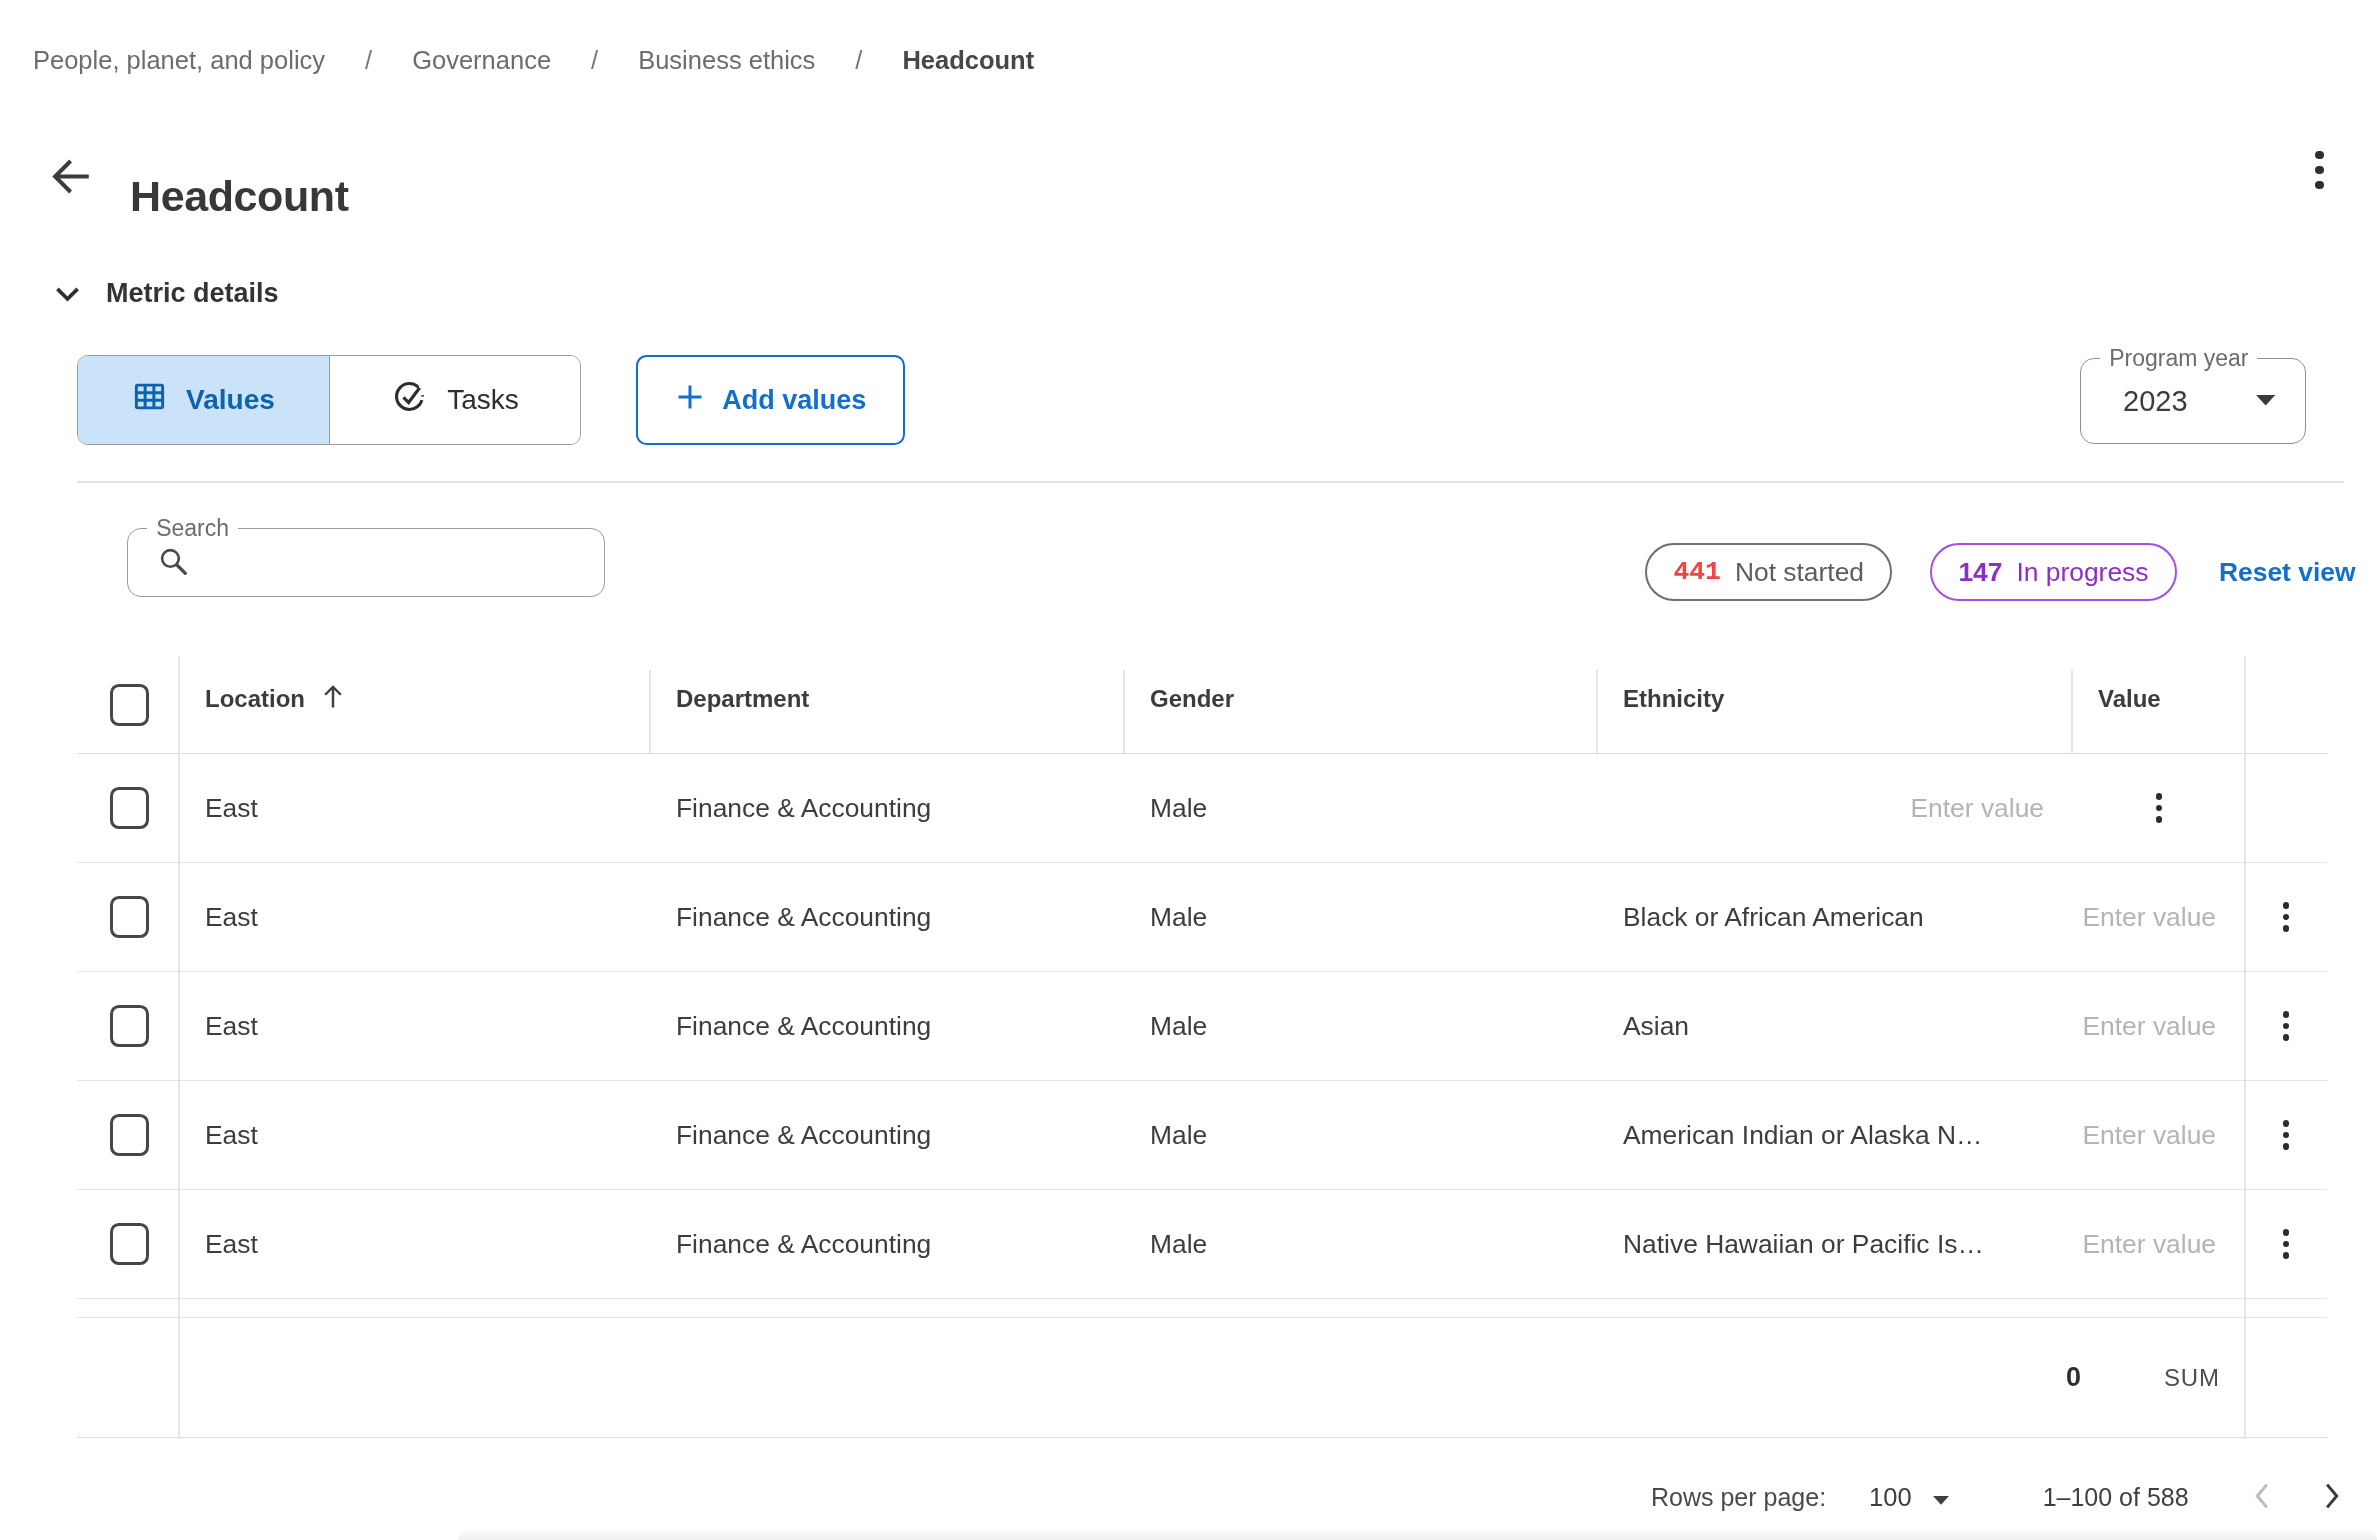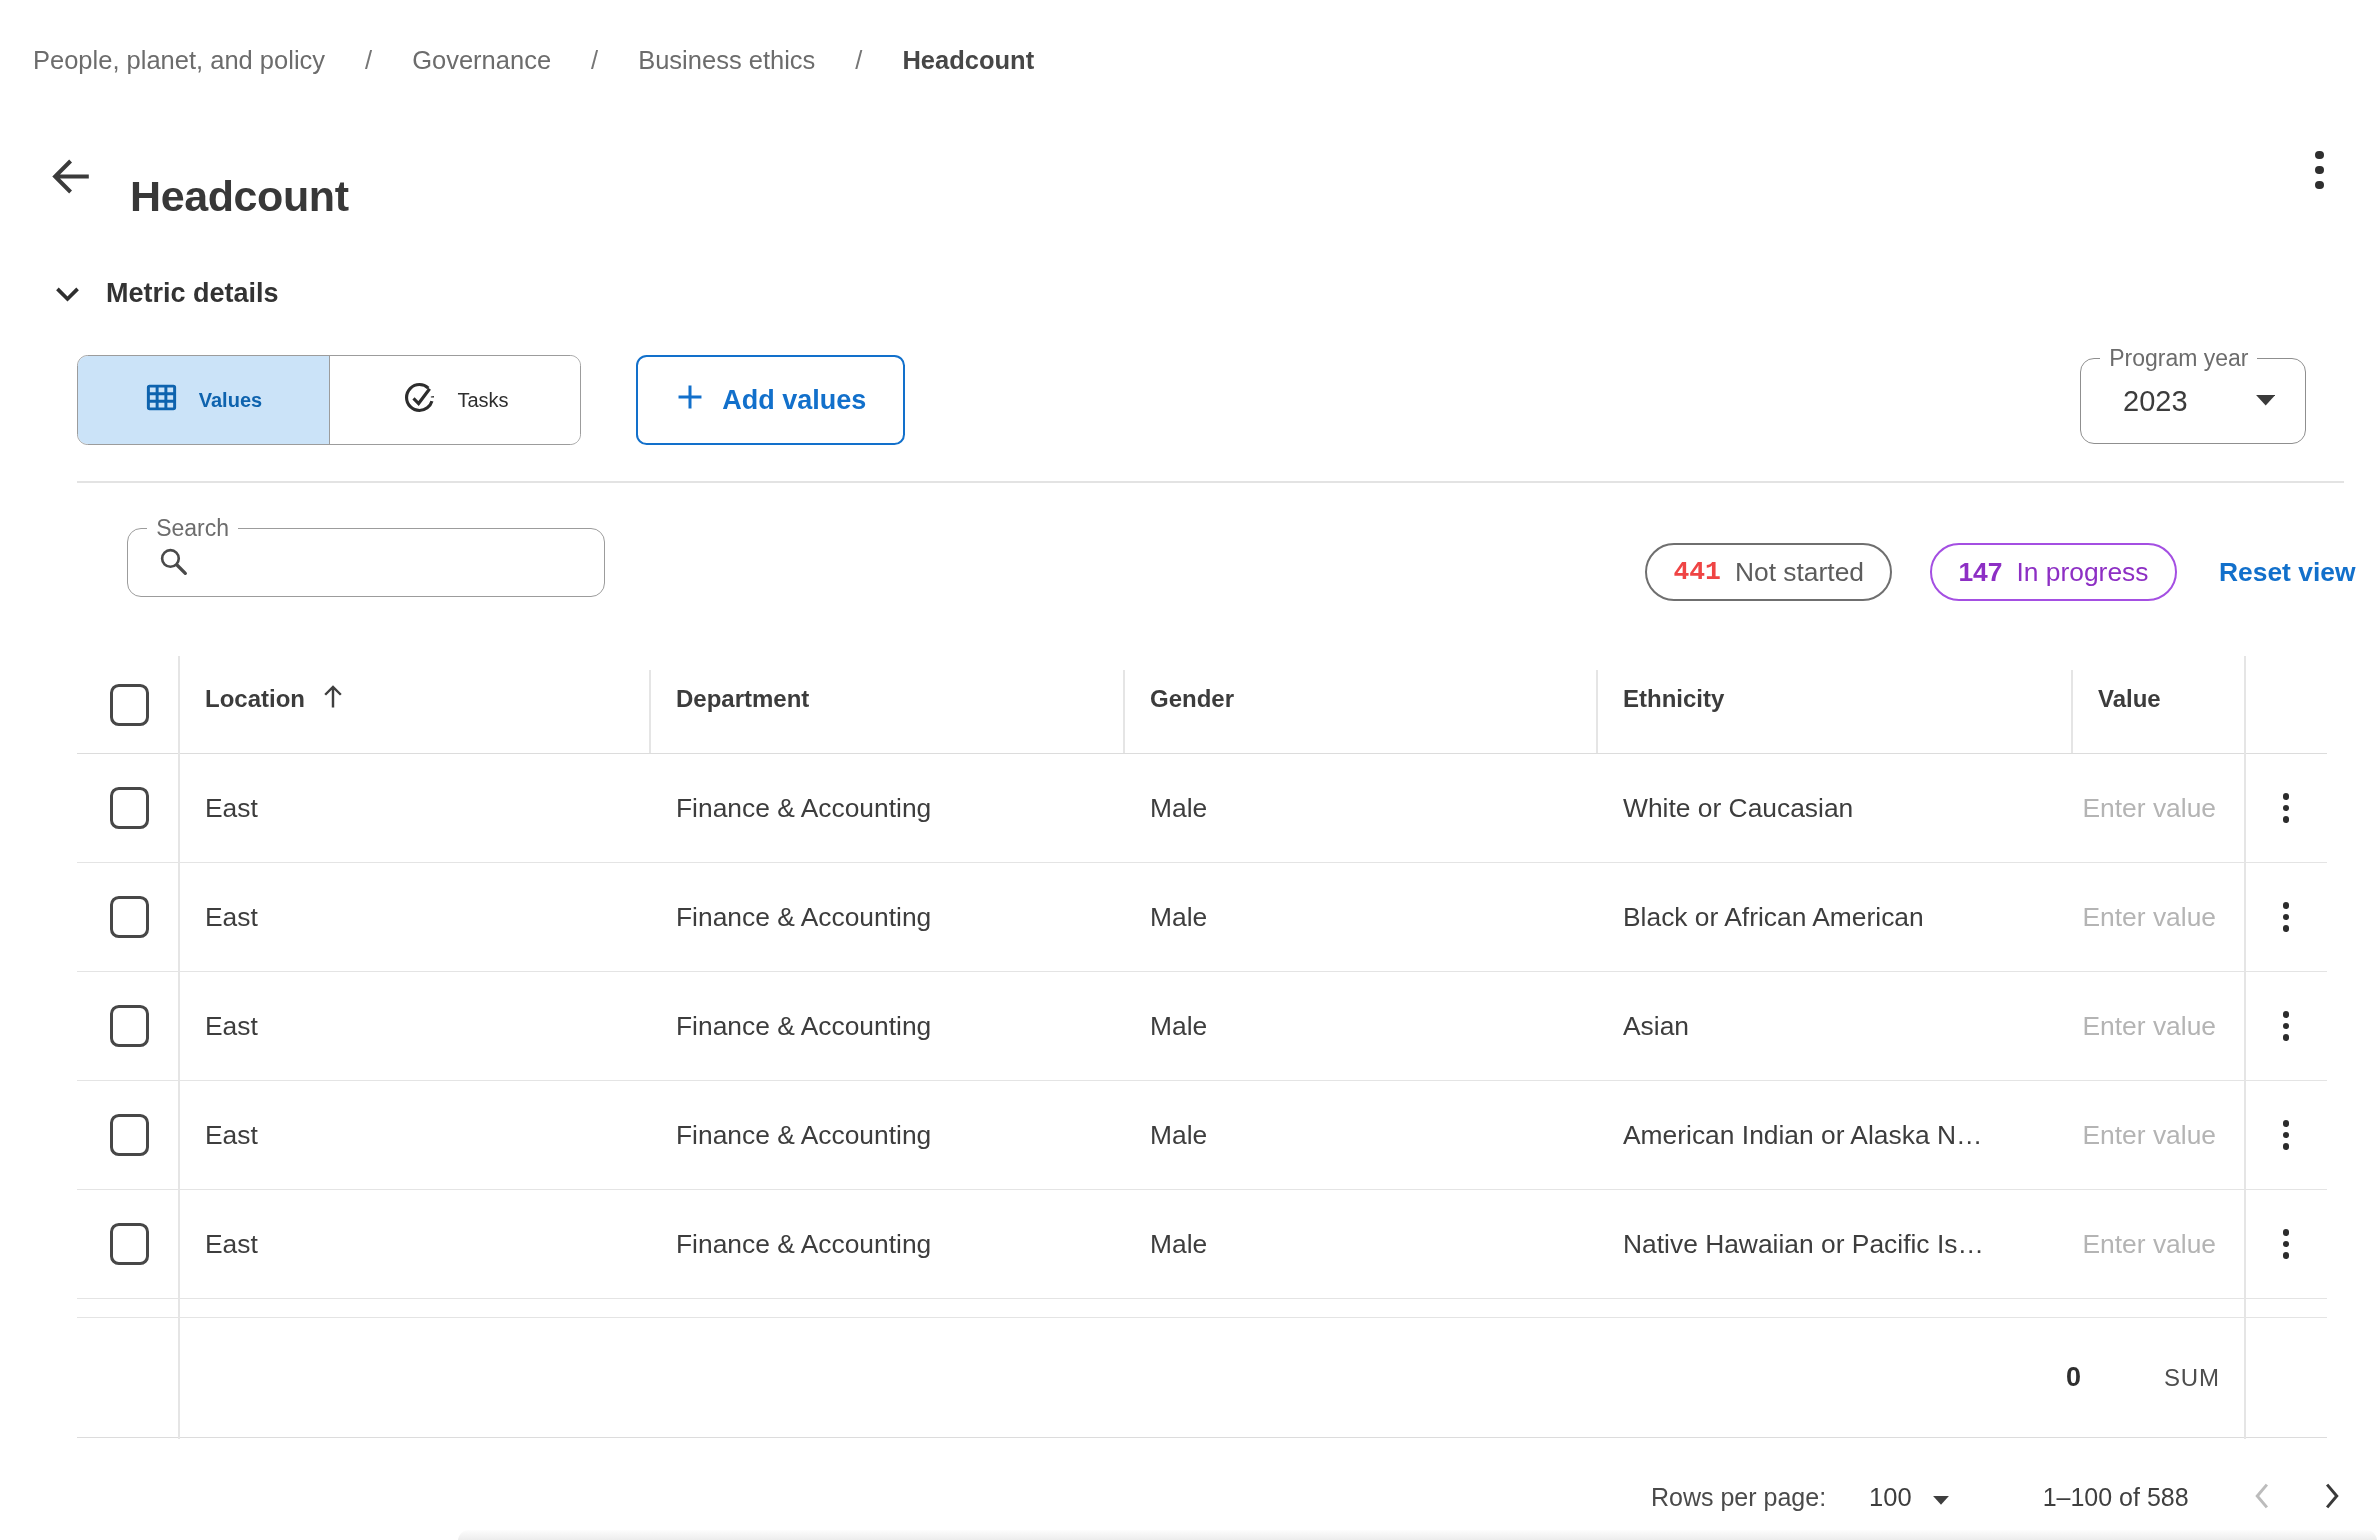--- a/index.html
+++ b/index.html
@@ -34,21 +34,21 @@
   .page-title{position:absolute;left:130px;top:143px;font-size:43px;font-weight:700;color:#383838;letter-spacing:-0.4px;}
   .title-kebab{position:absolute;left:2295px;top:141px;width:49px;height:58px;display:flex;flex-direction:column;align-items:center;justify-content:center;gap:6.2px;cursor:pointer;background:none;border:none;}
   .title-kebab i{width:8.8px;height:8.8px;border-radius:50%;background:#2f2f2f;}
 
   
   .metric-toggle{position:absolute;left:48px;top:275px;width:39px;height:39px;display:flex;align-items:center;justify-content:center;cursor:pointer;background:none;border:none;padding:0;}
   .metric-label{position:absolute;left:106px;top:278px;font-size:27px;font-weight:700;color:#333;}
 
   
   .tabgroup{position:absolute;left:77px;top:355px;width:504px;height:90px;border:1.8px solid #9c9c9c;border-radius:10.6px;display:flex;overflow:hidden;background:#fff;}
-  .tab{flex:1;display:flex;align-items:center;justify-content:center;gap:19.4px;font-size:20px;cursor:pointer;border:none;background:#fff;font-family:inherit;}
+  .tab{flex:1;display:flex;align-items:center;justify-content:center;gap:19.4px;font-size:28px;cursor:pointer;border:none;background:#fff;font-family:inherit;}
   .tab.active{background:var(--tab-bg);color:var(--blue-deep);font-weight:700;border-right:1.8px solid #9c9c9c;}
   .tab.idle{color:#2e2e2e;}
   .add-btn{position:absolute;left:636px;top:355px;width:269px;height:90px;border:2.6px solid var(--blue);border-radius:10.6px;background:#fff;display:flex;align-items:center;justify-content:center;gap:17.6px;color:var(--blue);font-size:27px;font-weight:700;cursor:pointer;font-family:inherit;}
 
   .select-field{position:absolute;left:2080px;top:358px;width:226px;height:86px;border:1.8px solid #8f8f8f;border-radius:14px;cursor:pointer;background:#fff;}
   .flabel{position:absolute;top:-14px;left:19.4px;background:#fff;padding:0 8.8px;font-size:23px;color:var(--ink-soft);white-space:nowrap;}
   .select-field .val{position:absolute;left:42px;top:50%;transform:translateY(-50%);font-size:29px;color:var(--ink);}
   .select-field .caret{position:absolute;right:30px;top:50%;transform:translateY(-50%);}
 
   .toolbar-divider{position:absolute;left:77px;top:481px;width:2267px;height:1.8px;background:#e3e3e3;}
@@ -232,21 +232,20 @@
 
     <div class="tbody">
 
         <div class="grid7 trow">
           <div class="cbx-cell">
             <span class="cbx"></span>
           </div>
           <div class="td">East</div>
           <div class="td">Finance &amp; Accounting</div>
           <div class="td">Male</div>
-          <div class="td">White or Caucasian</div>
           <div class="td value">Enter value</div>
           <div class="td actions">
             <button class="row-kebab">
               <span style="display:contents"><i></i><i></i><i></i></span>
             </button>
           </div>
         </div>
 
         <div class="grid7 trow">
           <div class="cbx-cell">

